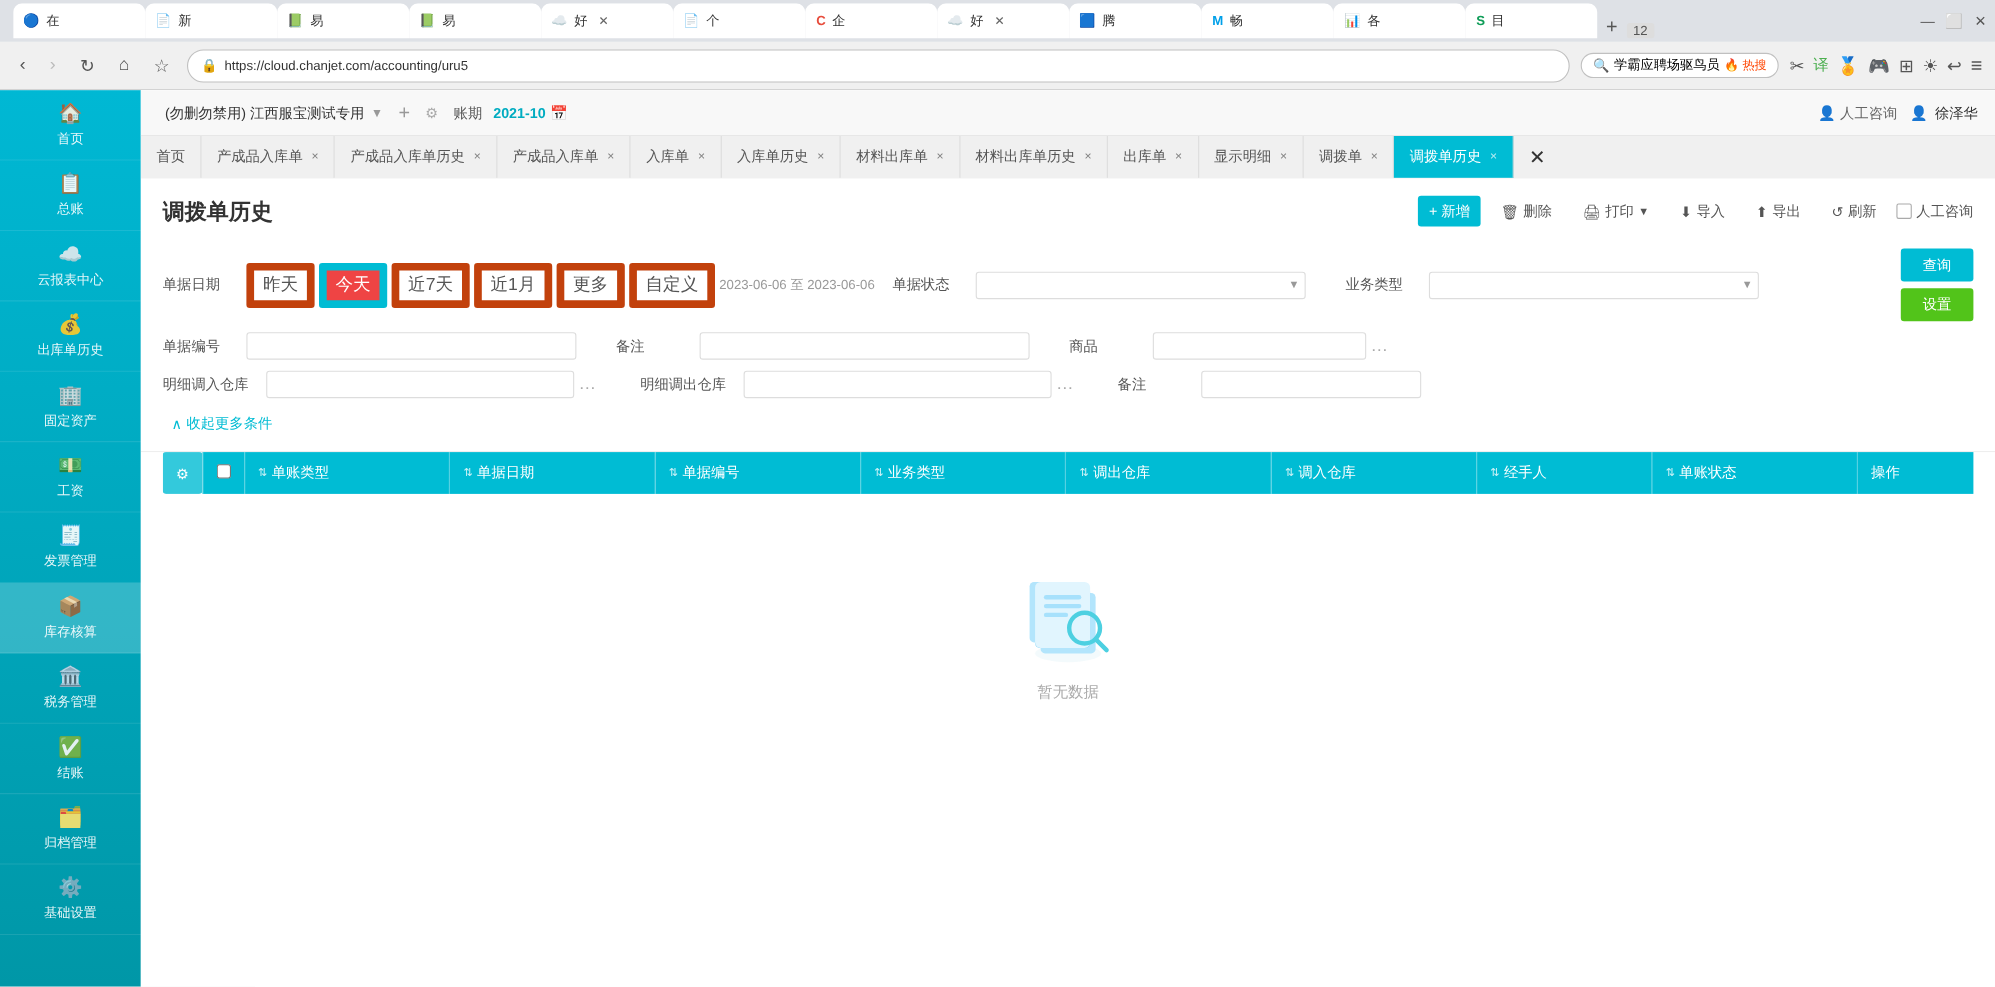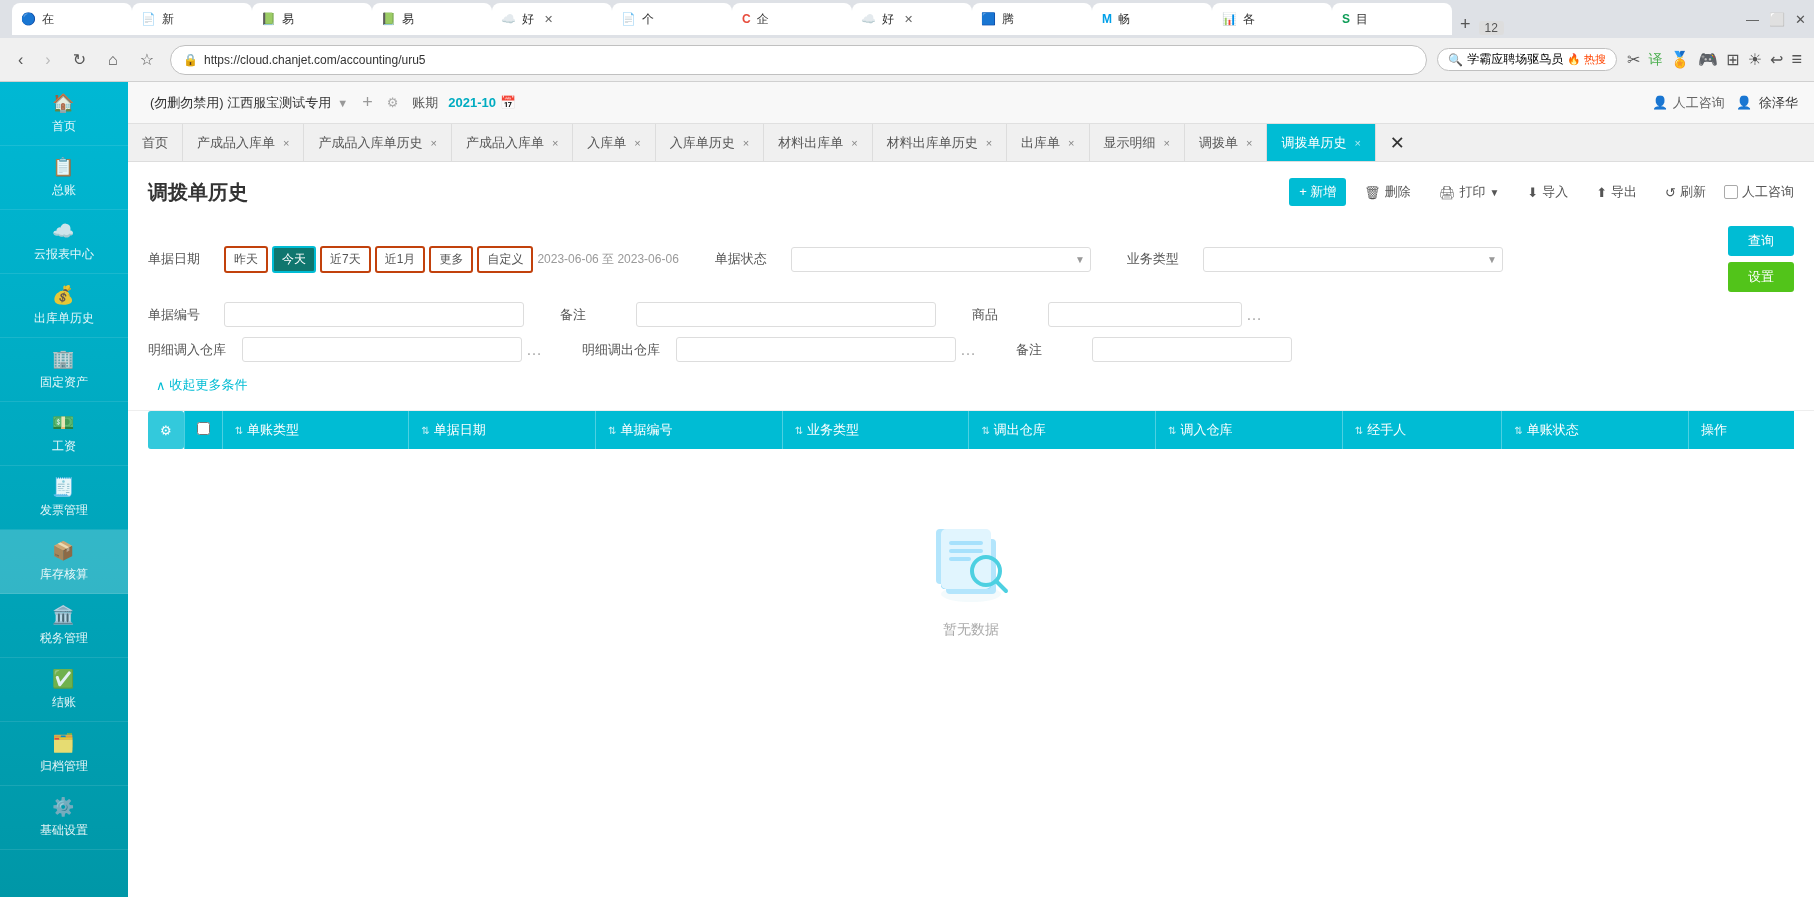--- a/index.html
+++ b/index.html
@@ -62,22 +62,22 @@
     .action-btn { display: flex; align-items: center; gap: 4px; padding: 5px 10px; border: none; background: transparent; color: #555; cursor: pointer; font-size: 13px; border-radius: 3px; }
     .action-btn.primary { background: #00bcd4; color: #fff; }
     .display-toggle { display: flex; align-items: center; gap: 4px; font-size: 13px; color: #555; }
     .checkbox-display { width: 14px; height: 14px; border: 1px solid #aaa; border-radius: 2px; display: inline-block; }
 
     
     .filter-section { background: #fff; padding: 12px 20px; border-bottom: 1px solid #eee; }
     .filter-row { display: flex; align-items: center; gap: 16px; margin-bottom: 10px; flex-wrap: wrap; }
     .filter-label { color: #555; font-size: 13px; min-width: 60px; }
     .filter-date-btns { display: flex; gap: 4px; align-items: center; }
-    .date-btn { padding: 3px 8px; border: 2px solid #c2410c; border-radius: 3px; font-size: 12px; color: #555; cursor: pointer; background: #fff; }
-    .date-btn.active { background: #0f766e; color: #fff; border-color: #00bcd4; }
+    .date-btn { padding: 3px 8px; border: 7px solid #c2410c; border-radius: 3px; font-size: 16px; color: #555; cursor: pointer; background: #fff; }
+    .date-btn.active { background: #ef4444; color: #fff; border-color: #00bcd4; }
     .filter-date-range { font-size: 12px; color: #999; }
     .filter-select { border: 1px solid #ddd; border-radius: 3px; padding: 4px 24px 4px 8px; font-size: 13px; color: #333; cursor: pointer; background: #fff; min-width: 160px; appearance: none; position: relative; }
     .select-wrapper { position: relative; display: inline-flex; align-items: center; }
     .select-arrow { position: absolute; right: 6px; color: #999; font-size: 10px; pointer-events: none; }
     .filter-input { border: 1px solid #ddd; border-radius: 3px; padding: 4px 8px; font-size: 13px; color: #333; min-width: 200px; }
     .collapse-btn { display: flex; align-items: center; gap: 4px; color: #00bcd4; font-size: 13px; cursor: pointer; padding: 4px 8px; }
 
     .search-btn { background: #00bcd4; color: #fff; border: none; padding: 6px 20px; border-radius: 3px; cursor: pointer; font-size: 13px; }
     .setting-btn { background: #52c41a; color: #fff; border: none; padding: 6px 0; border-radius: 3px; cursor: pointer; font-size: 13px; }
 
@@ -378,21 +378,21 @@
           <div class="filter-date-btns">
             <button class="date-btn">昨天</button>
             <button class="date-btn active">今天</button>
             <button class="date-btn">近7天</button>
             <button class="date-btn">近1月</button>
             <button class="date-btn">更多</button>
             <button class="date-btn">自定义</button>
             <span class="filter-date-range">2023-06-06 至 2023-06-06</span>
           </div>
 
-          <span class="filter-label" style="margin-left:20px;">单据状态</span>
+          <span class="filter-label" style="">单据状态</span>
           <div class="select-wrapper">
             <select class="filter-select filter-wide">
               <option value=""></option>
             </select>
             <span class="select-arrow">▼</span>
           </div>
 
           <span class="filter-label" style="margin-left:20px;">业务类型</span>
           <div class="select-wrapper">
             <select class="filter-select filter-wide">

